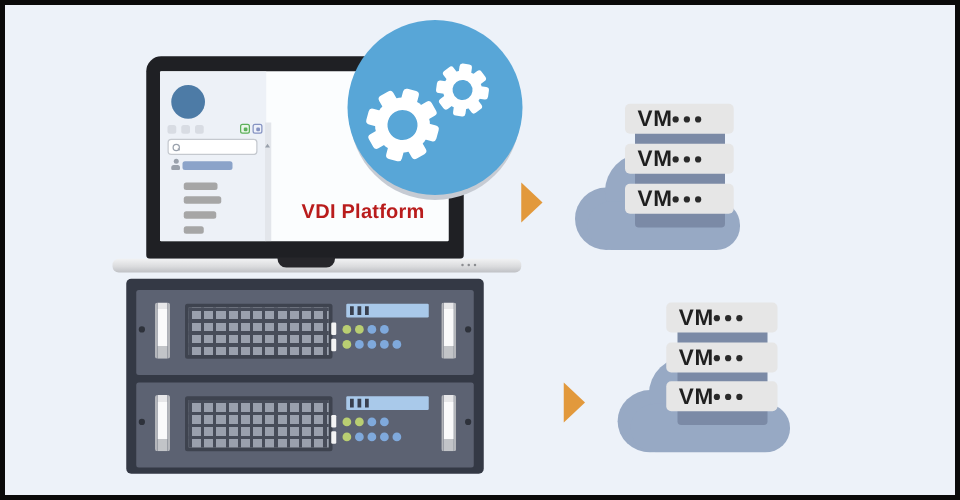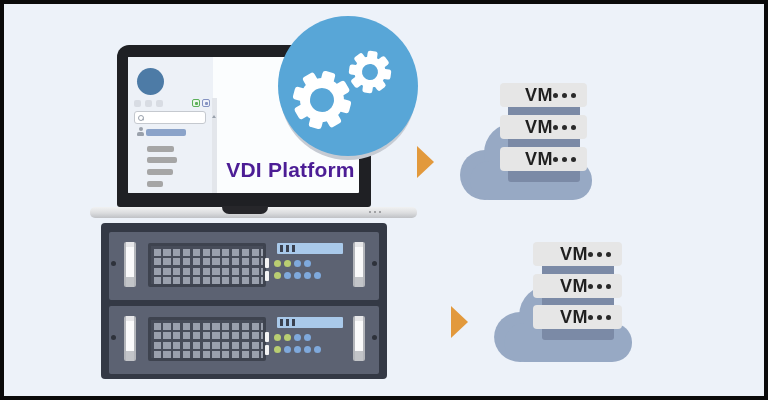--- a/index.html
+++ b/index.html
@@ -22,21 +22,21 @@
   .scroll-up{margin:2px auto 0;width:0;height:0;border-left:2px solid transparent;border-right:2px solid transparent;border-bottom:3px solid #98a0ab;}
   .search{left:6px;top:54px;width:72px;height:13px;background:#fff;border:1px solid #c5c9cf;border-radius:3px;display:flex;align-items:center;padding-left:3px;}
   .mag{width:6px;height:6px;position:relative;}
   .mag::before{content:"";position:absolute;left:0;top:0;width:4px;height:4px;border:1px solid #9aa2ad;border-radius:50%;}
   .mag::after{content:"";position:absolute;left:4px;top:4px;width:2px;height:1px;background:#9aa2ad;transform:rotate(45deg);}
   .user-ic{left:9px;top:70px;width:7px;height:10px;}
   .user-ic::before{content:"";position:absolute;left:1.5px;top:0;width:4px;height:4px;border-radius:50%;background:#9aa1ab;}
   .user-ic::after{content:"";position:absolute;left:0;top:5px;width:7px;height:4px;border-radius:2px 2px 1px 1px;background:#9aa1ab;}
   .sel-bar{left:18px;top:72px;width:40px;height:7px;border-radius:2px;background:var(--selected-bar,#8ba3c9);}
   .menu-bar{left:19px;height:6px;border-radius:2px;background:var(--menu-bar-gray,#a6a6a6);}
-  .screen-title{left:90px;top:100px;width:145px;text-align:center;font-size:21px;line-height:26px;font-weight:700;color:#4c1d95;letter-spacing:.2px;}
+  .screen-title{left:90px;top:100px;width:145px;text-align:center;font-size:16px;line-height:26px;font-weight:700;color:#b91c1c;letter-spacing:.2px;}
   .hinge{left:222px;top:206px;width:46px;height:8px;background:#26262a;border-radius:0 0 7px 7px;z-index:3;}
   .base{left:90px;top:207px;width:327px;height:11px;border-radius:5px;z-index:2;
         background:linear-gradient(180deg,#f1f2f3 0%,#dbdcde 55%,#bfc1c5 100%);}
   .base-dots{position:absolute;right:36px;top:4px;display:flex;gap:3px;}
   .base-dots i{width:2px;height:2px;border-radius:50%;background:#8b8d91;}
 
   
   .badge{left:278px;top:16px;width:140px;height:140px;border-radius:50%;background:var(--circle-blue,#58a6d7);
          box-shadow:0 6px 0 -2px #c6cbd3;z-index:3;}
   .gear-fill{fill:#ffffff;}
@@ -60,21 +60,21 @@
   .ledrow{left:165px;display:flex;gap:3px;}
   .ledrow i{width:7px;height:7px;border-radius:50%;}
   .led-g{background:var(--led-green,#b9ce72);}
   .led-b{background:var(--led-blue,#7fa9dc);}
 
   
   .cluster{z-index:2;}
   .flow-arrow{width:0;height:0;border-top:16px solid transparent;border-bottom:16px solid transparent;border-left:17px solid var(--arrow-orange,#e2993c);}
   .cloud-svg{fill:var(--cloud,#97a9c4);}
   .connector{background:var(--connector,#7b8aa6);border-radius:3px;}
-  .vmbox{width:87px;height:24px;background:var(--vm-box,#e6e6e6);border-radius:4px;display:flex;align-items:center;justify-content:flex-end;padding:0 11px 0 10px;}
+  .vmbox{width:87px;height:24px;background:var(--vm-box,#e6e6e6);border-radius:4px;display:flex;align-items:center;justify-content:flex-start;padding:0 11px 0 10px;}
   .vmbox .lbl{font-size:18px;font-weight:700;color:var(--vm-text,#1f1f1f);letter-spacing:.5px;}
   .vm-dots{display:flex;gap:4px;}
   .vm-dots i{width:5px;height:5px;border-radius:50%;background:#2a2a2a;}
 </style>
 </head>
 <body>
 
 <div class="canvas">
 
   <div class="abs rack">

